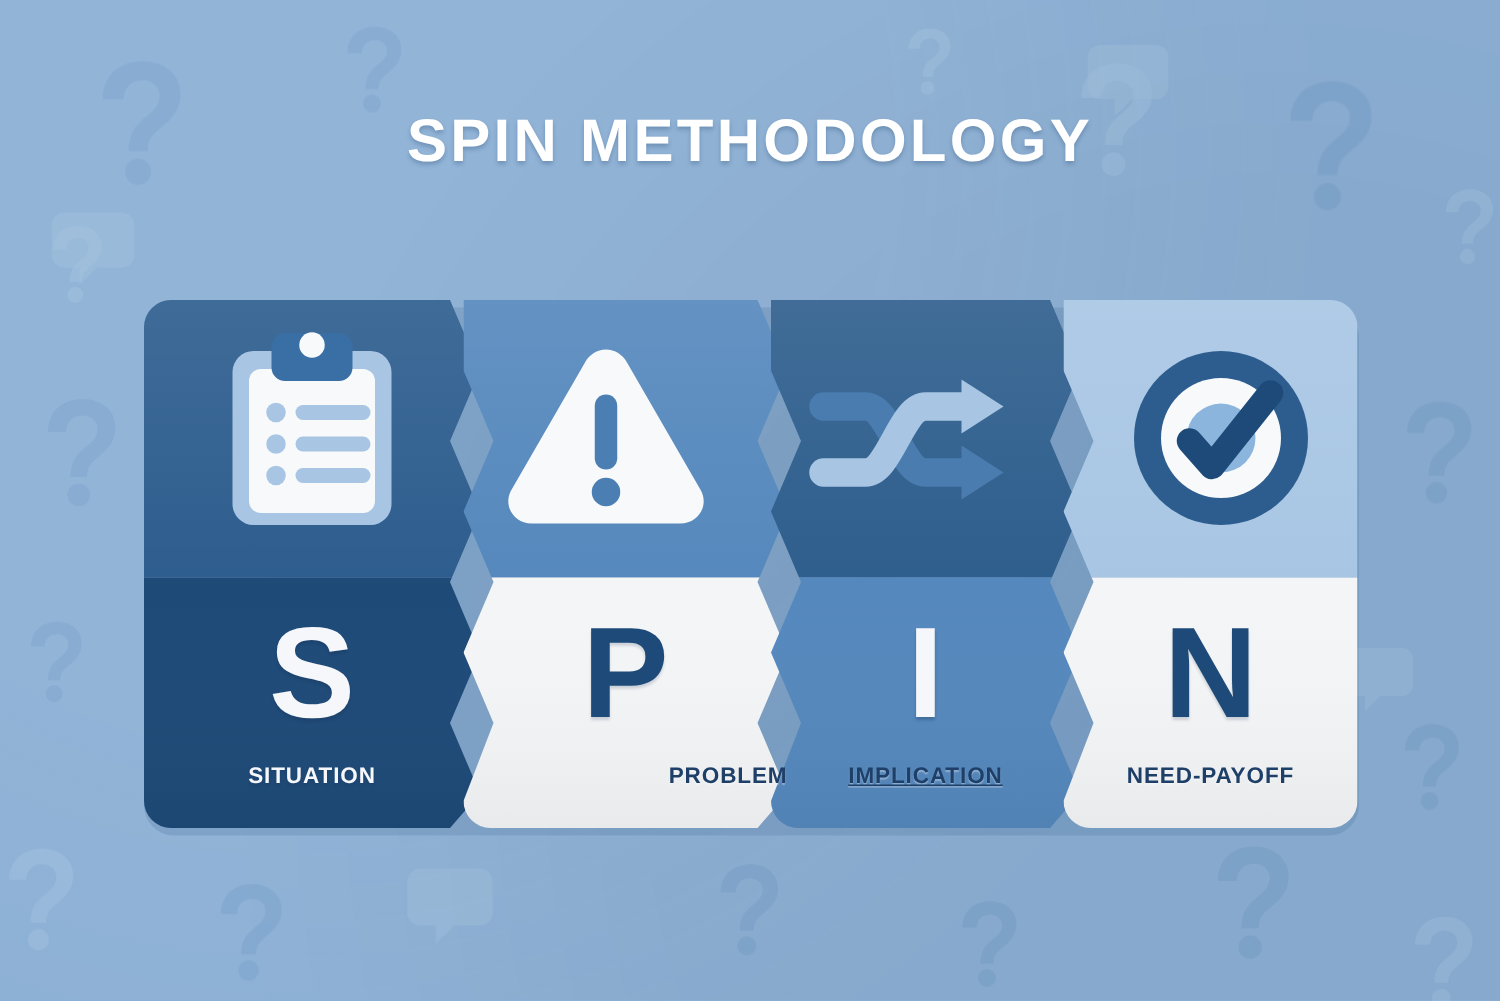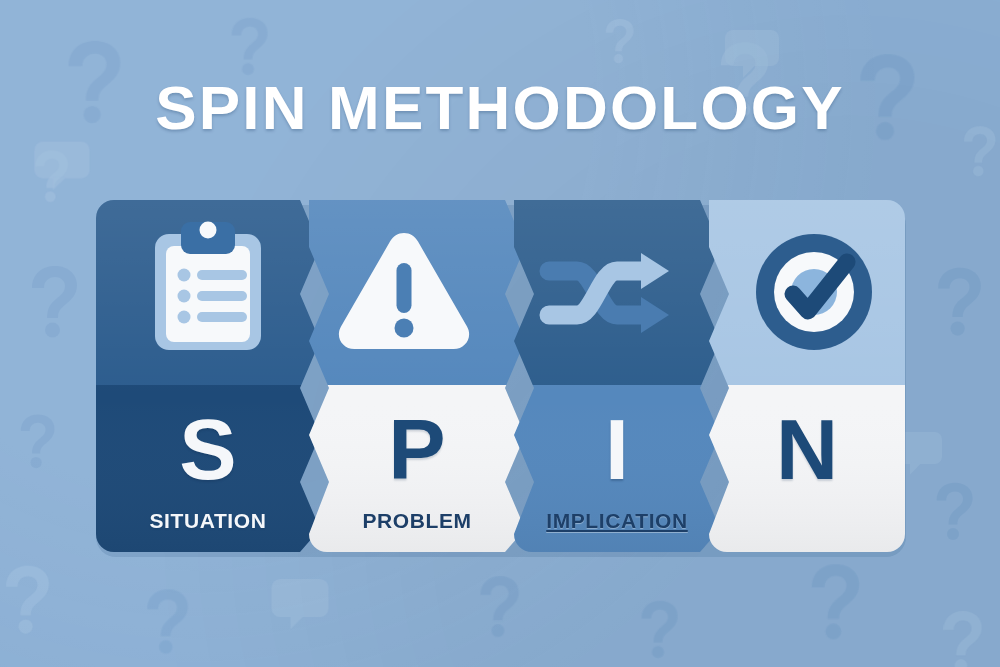--- a/index.html
+++ b/index.html
@@ -38,21 +38,21 @@
     pointer-events: none;
   }
 
   
   #title {
     position: absolute;
     left: 0;
     top: 72px;
     width: 1000px;
     text-align: center;
-    font-size: 62px;
+    font-size: 40px;
     font-weight: bold;
     letter-spacing: 2.2px;
     color: #ffffff;
     text-shadow: 0 2px 3px rgba(25,60,100,0.28);
     white-space: nowrap;
   }
 
   
   #cards {
     position: absolute;
@@ -72,21 +72,21 @@
     text-align: center;
     pointer-events: auto;
   }
   .card-letter {
     font-size: 86px;
     font-weight: bold;
     line-height: 1;
     letter-spacing: 0px;
   }
   .card-name {
-    font-size: 21px;
+    font-size: 15px;
     font-weight: bold;
     letter-spacing: 0.6px;
     line-height: 1;
     white-space: nowrap;
   }
   .letter-light { color: #f5f7fa; text-shadow: 0 2px 2px rgba(20,50,85,0.30); }
   .letter-dark  { color: #1d4a78; text-shadow: 0 2px 2px rgba(20,50,85,0.18); }
   .name-light   { color: #f5f7fa; text-shadow: 0 1px 2px rgba(20,50,85,0.30); }
   .name-dark    { color: #1d3f68; text-shadow: 0 1px 1px rgba(255,255,255,0.35); }
 </style>
@@ -249,27 +249,28 @@
 
   <div class="card-label-layer">
 
     <div class="card-text" style="left:96px; top:406px; width:224px;">
       <div class="card-letter letter-light">S</div>
       <div class="card-name name-light" style="margin-top:18px;">SITUATION</div>
     </div>
 
     <div class="card-text" style="left:309px; top:406px; width:216px;">
       <div class="card-letter letter-dark">P</div>
-      <div class="card-name name-dark" style="margin-top:18px;">PROBLEM</div>
+      <div class="card-name name-dark" style="margin-top:18px;text-align:right;">PROBLEM</div>
     </div>
 
     <div class="card-text" style="left:514px; top:406px; width:206px;">
       <div class="card-letter letter-light">I</div>
       <div class="card-name name-dark" style="margin-top:18px;text-decoration:underline;">IMPLICATION</div>
     </div>
 
     <div class="card-text" style="left:709px; top:406px; width:196px;">
       <div class="card-letter letter-dark">N</div>
+      <div class="card-name name-dark" style="margin-top:18px;">NEED-PAYOFF</div>
     </div>
 
   </div>
 
 </div>
 
 </body></html>

